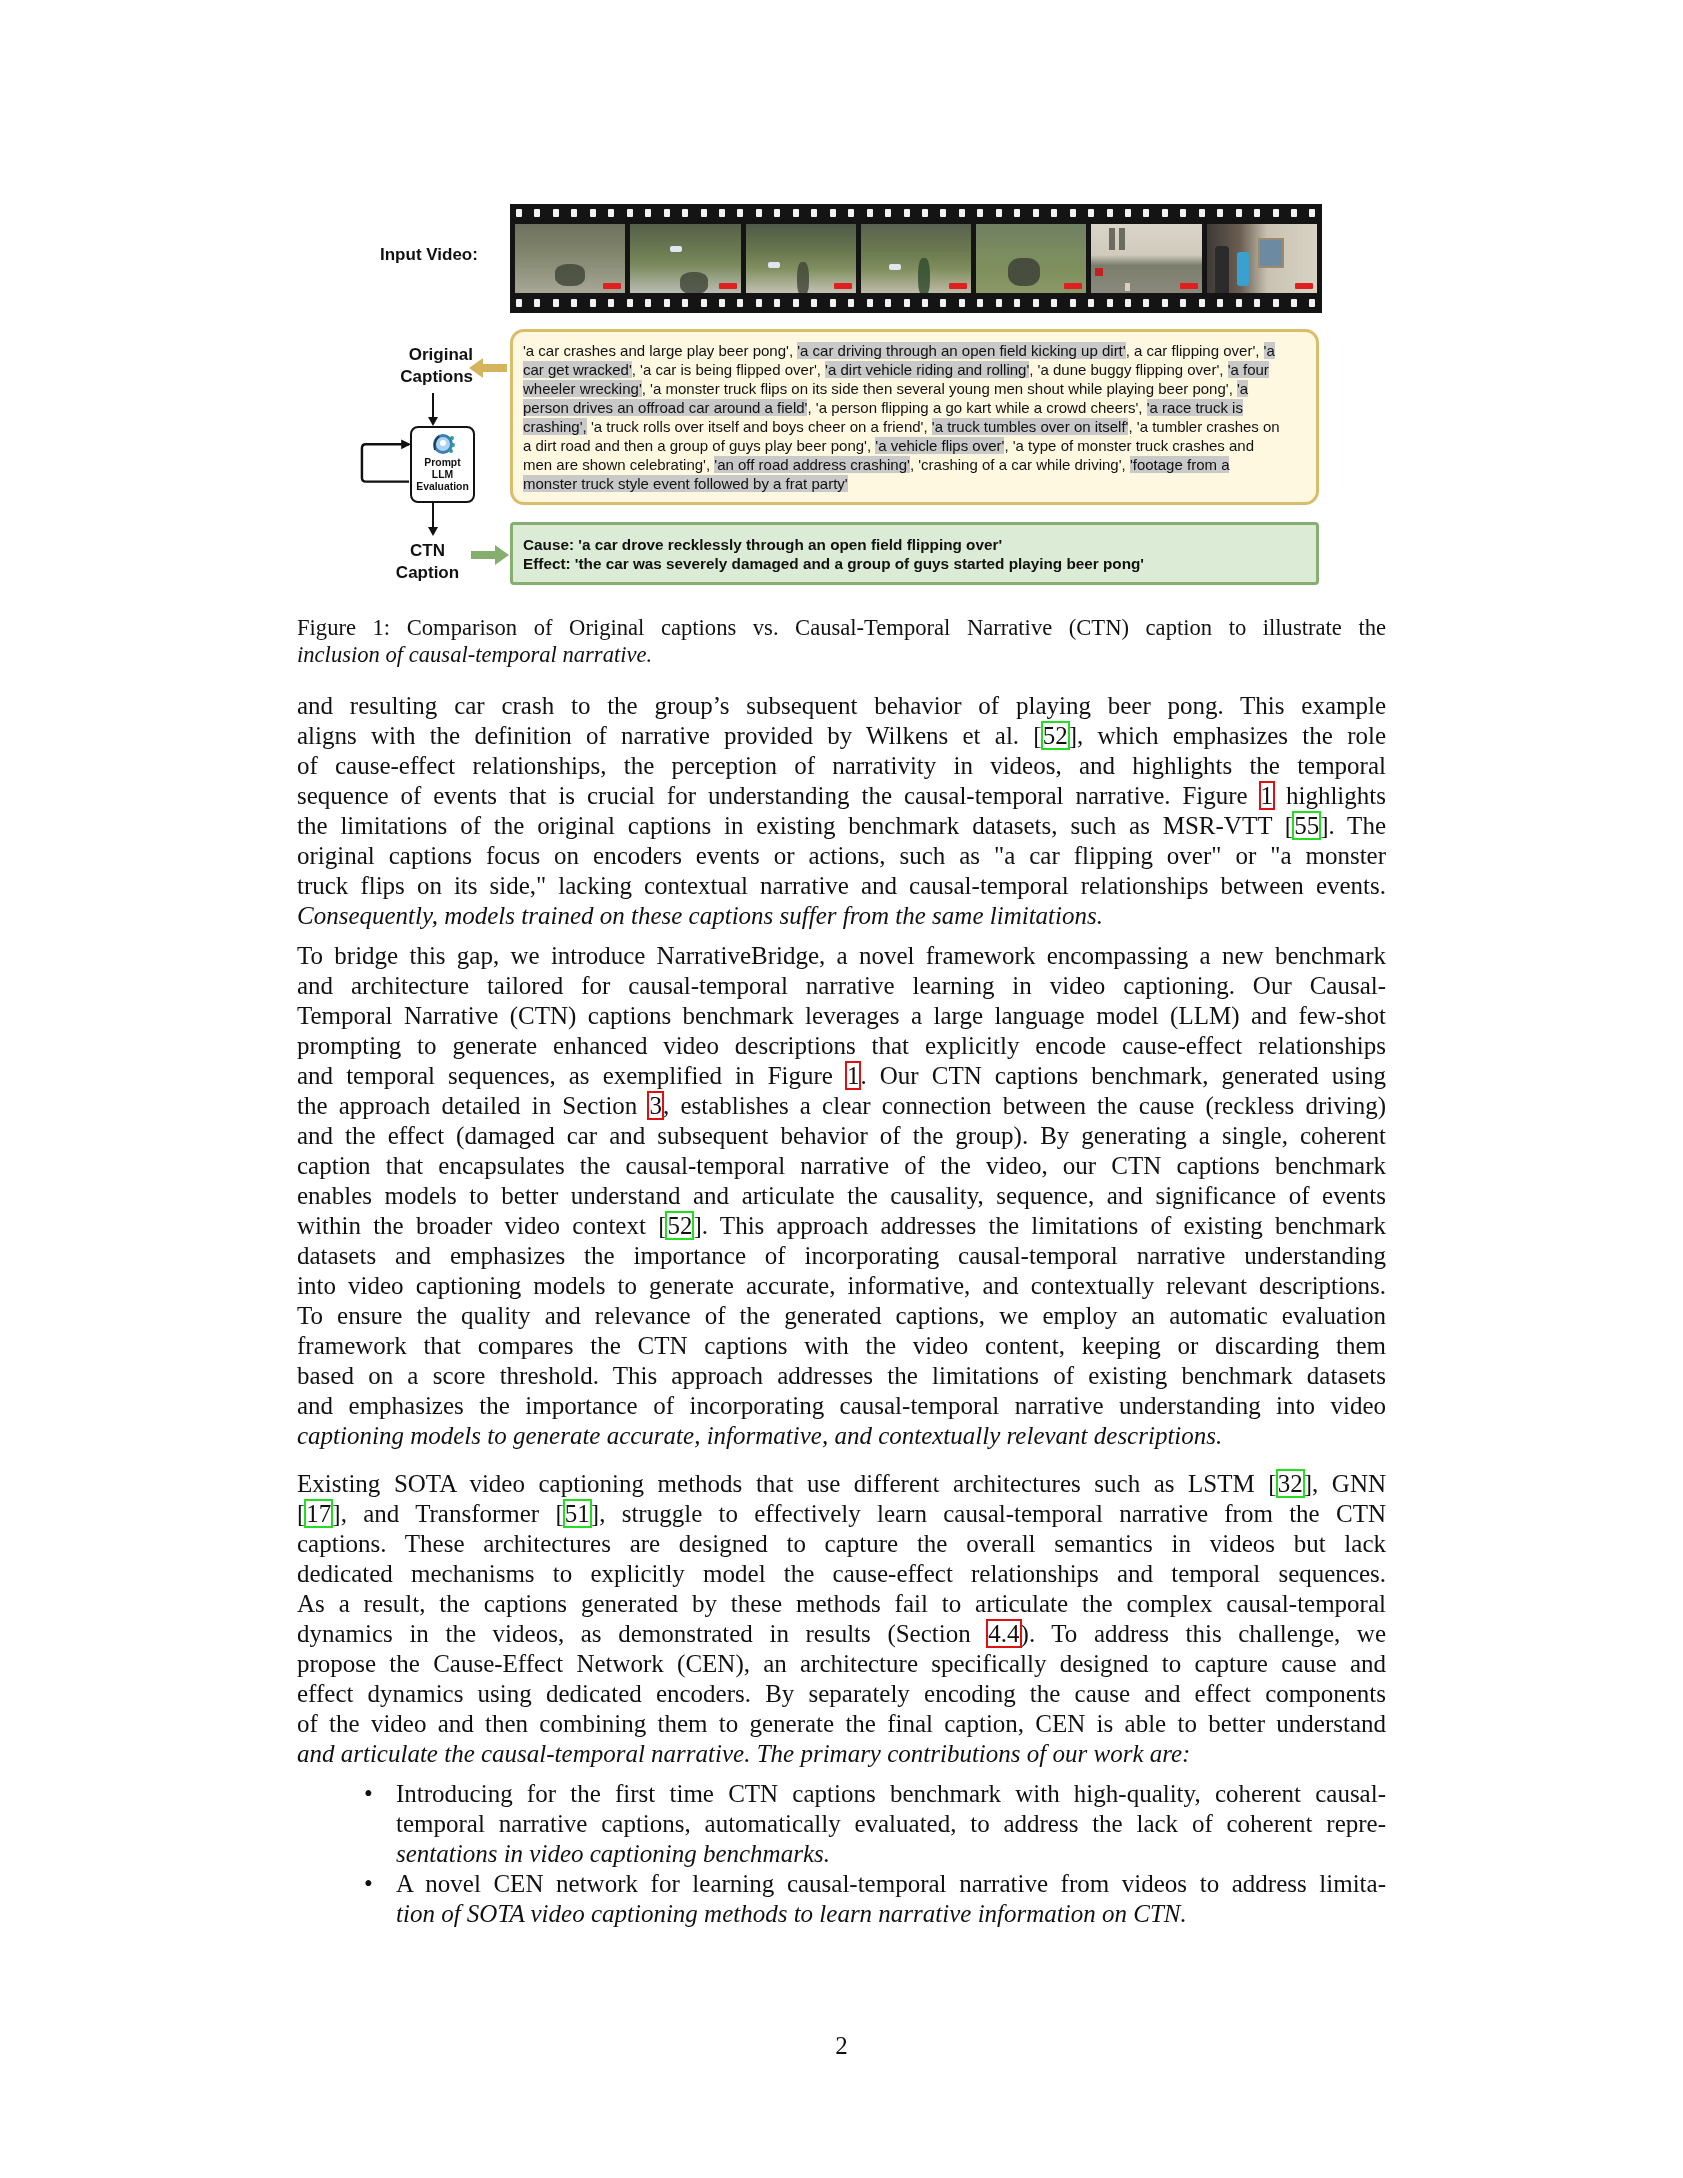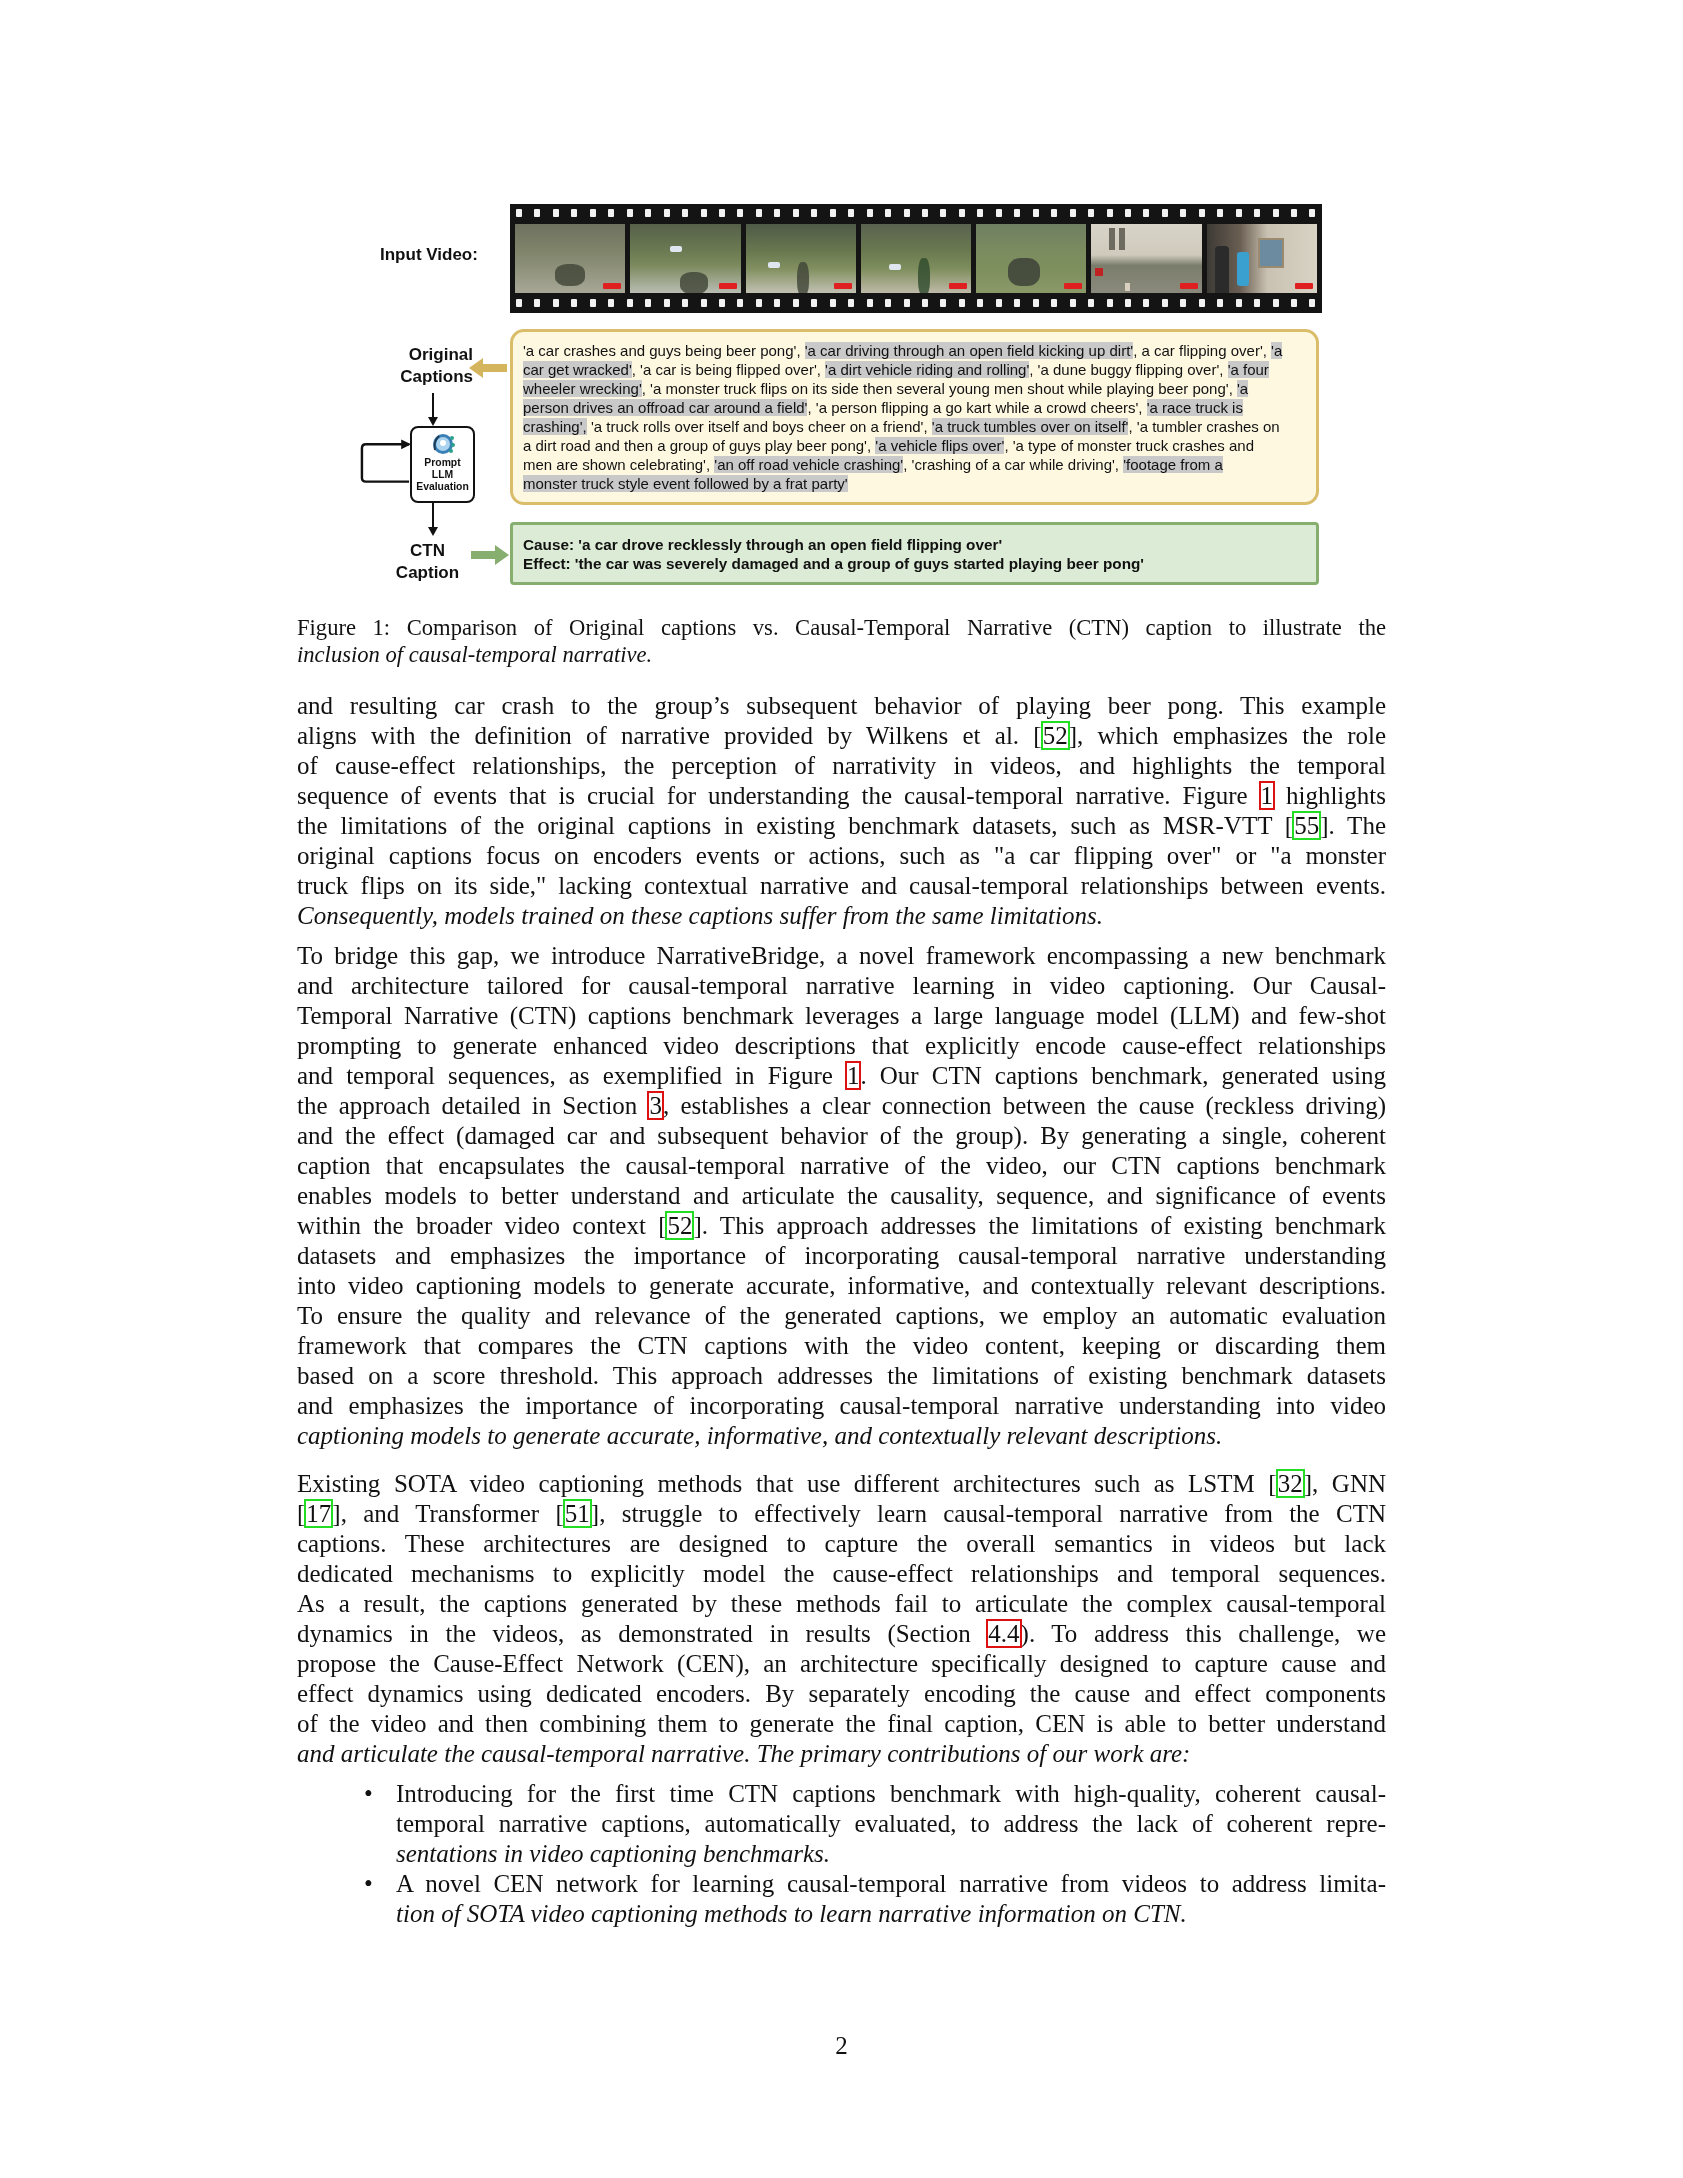--- a/index.html
+++ b/index.html
@@ -245,27 +245,27 @@
     <span>Caption</span>
   </div>
 
   <svg class="arrow" style="left:469px;top:545px;" width="40" height="20" viewBox="0 0 40 20">
     <rect x="2" y="6" width="26" height="8" fill="#86ae6e"></rect>
     <polygon points="40,10 26,0 26,20" fill="#86ae6e"></polygon>
   </svg>
 
   <div id="orig-box" class="sans">
     <div id="orig-lines">
-        <span class="cap-line"><span>'a  car crashes and guys being beer pong', </span><span class="hl">'a car driving through an open field kicking up dirt'</span><span>, a car flipping over', </span><span class="hl">'a</span></span>
+        <span class="cap-line"><span>'a  car crashes and large play beer pong', </span><span class="hl">'a car driving through an open field kicking up dirt'</span><span>, a car flipping over', </span><span class="hl">'a</span></span>
         <span class="cap-line"><span class="hl">car get wracked'</span><span>,  'a car is being flipped over', </span><span class="hl">'a dirt vehicle riding and rolling'</span><span>, 'a dune buggy flipping over', </span><span class="hl">'a four</span></span>
         <span class="cap-line"><span class="hl">wheeler wrecking'</span><span>, 'a monster truck flips on its side then several young men shout while playing beer pong', </span><span class="hl">'a</span></span>
         <span class="cap-line"><span class="hl">person drives an offroad car around a field'</span><span>, 'a person flipping a go kart while a crowd cheers', </span><span class="hl">'a race truck is</span></span>
         <span class="cap-line"><span class="hl">crashing',</span><span> 'a truck rolls over itself and boys cheer on a friend', </span><span class="hl">'a truck tumbles over on itself'</span><span>, 'a tumbler crashes on</span></span>
         <span class="cap-line"><span>a dirt road and then a group of guys play beer pong', </span><span class="hl">'a vehicle flips over'</span><span>, 'a type of monster truck crashes and</span></span>
-        <span class="cap-line"><span>men are shown celebrating',  </span><span class="hl">'an off road vehicle crashing'</span><span>, 'crashing of a car while driving', </span><span class="hl">'footage from a</span></span>
+        <span class="cap-line"><span>men are shown celebrating',  </span><span class="hl">'an off road address crashing'</span><span>, 'crashing of a car while driving', </span><span class="hl">'footage from a</span></span>
         <span class="cap-line"><span class="hl">monster truck style event followed by a frat party'</span></span>
       </div>
   </div>
 
   <div id="ctn-box" class="sans">
     <span class="cap-line">Cause: 'a car drove recklessly through an open field flipping over'</span>
     <span class="cap-line">Effect: 'the car was severely damaged and a group of guys started playing beer pong'</span>
   </div>
 </div>
 

